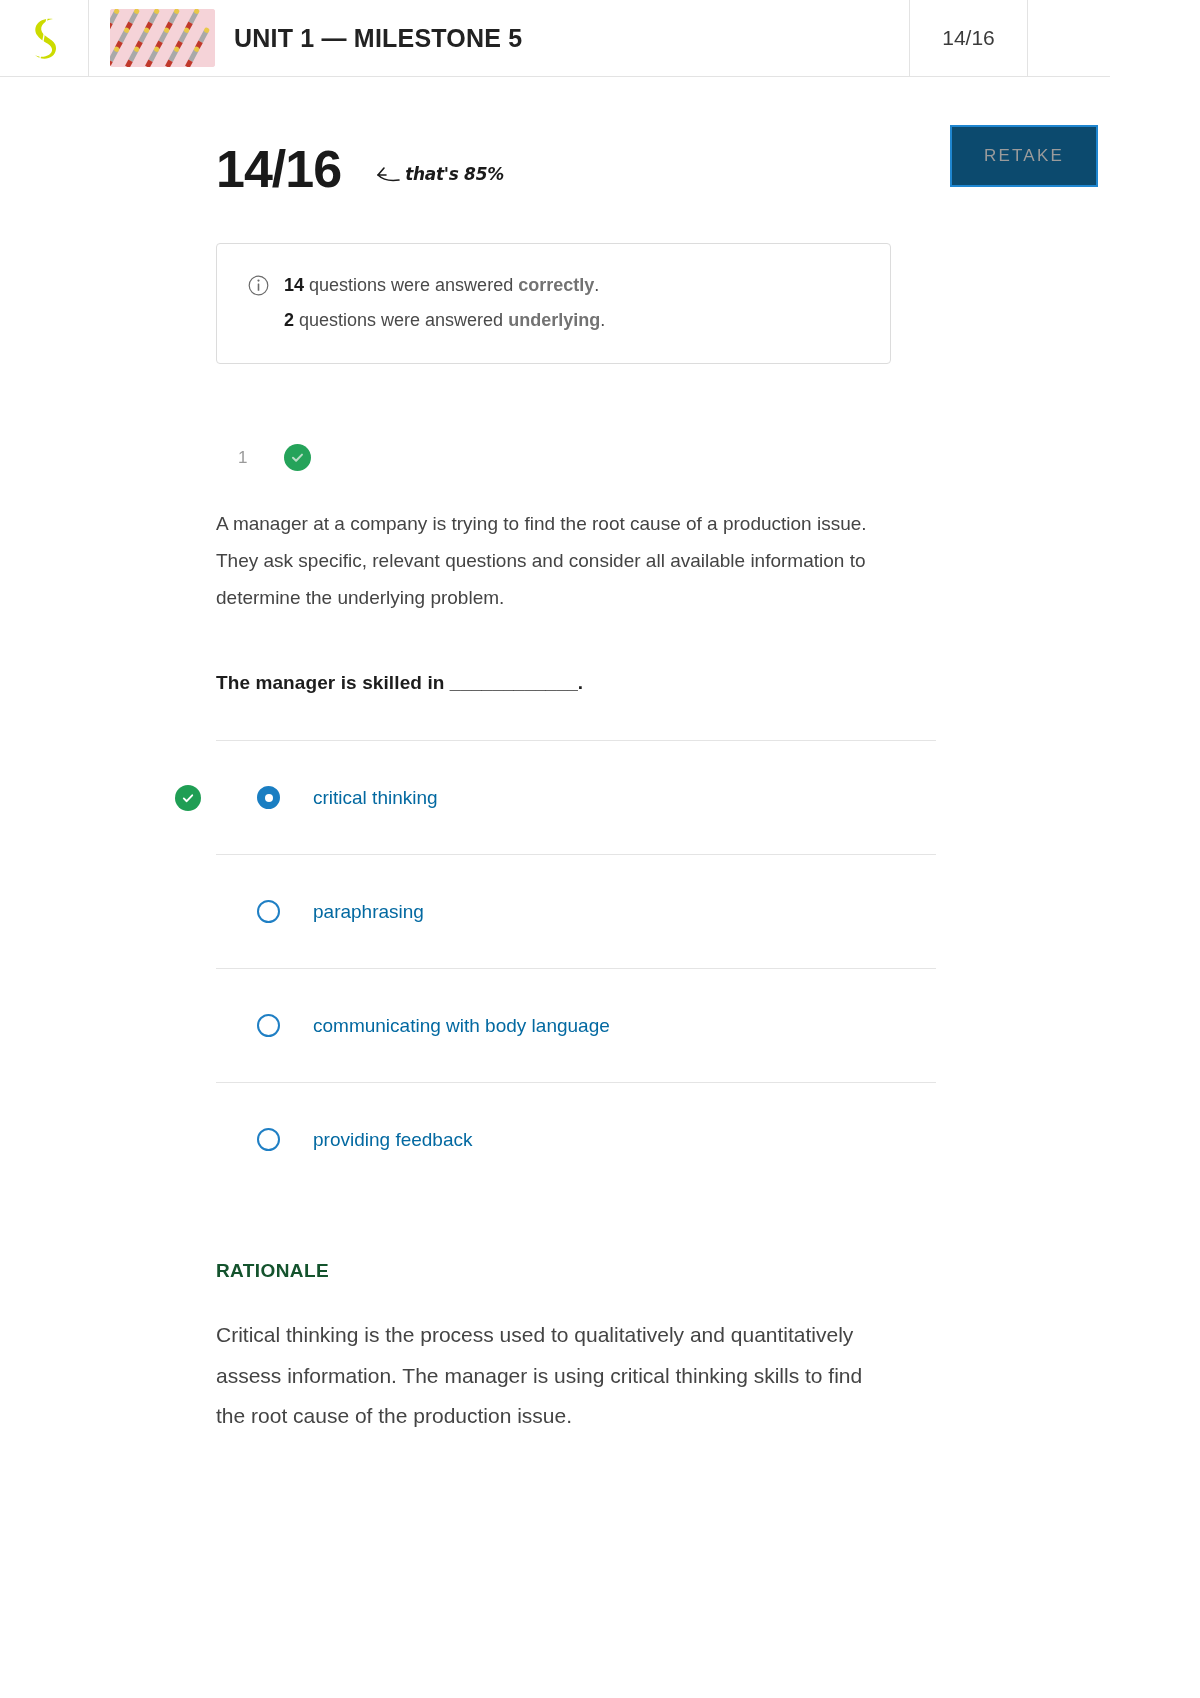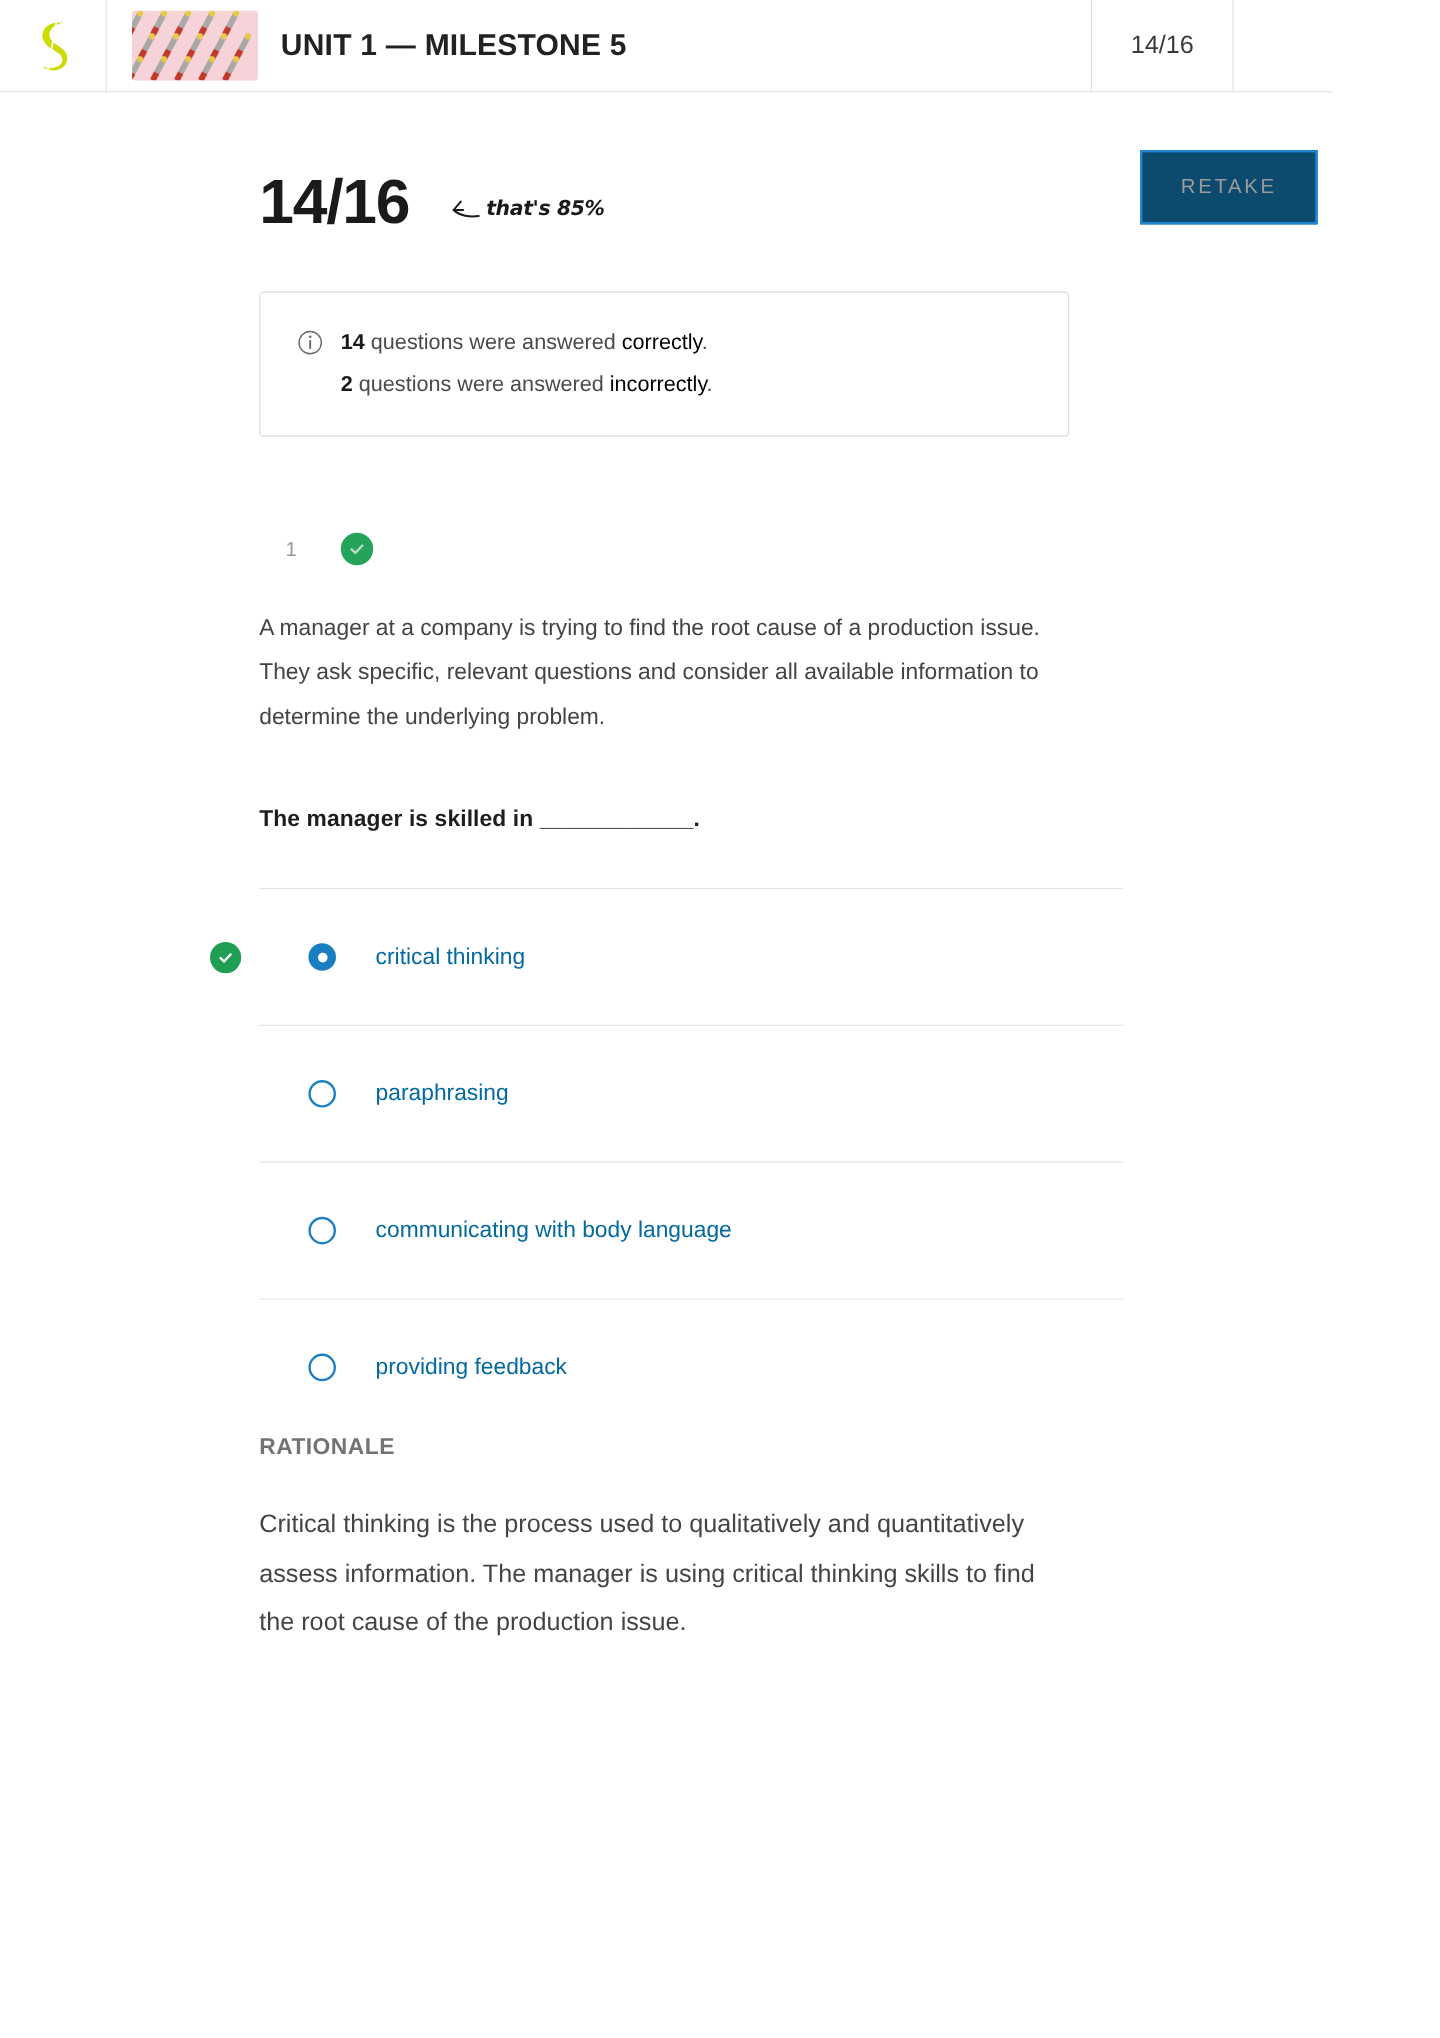--- a/index.html
+++ b/index.html
@@ -135,21 +135,21 @@
     display: flex;
   }
   .info-icon {
     width: 21px;
     height: 21px;
     flex: none;
     margin-top: 3px;
     margin-right: 15px;
   }
   .info-lines { font-size: 18px; line-height: 1.45; color: #4a4a4a; }
-  .info-lines b { color: #000000; font-weight: 400; }
+  .info-lines b { color: #737373; font-weight: 700; }
   .info-lines .num { font-weight: 700; color: #1a1a1a; }
   .info-lines div + div { margin-top: 9px; }
 
   
   .q-head {
     display: flex;
     align-items: center;
     margin-top: 80px;
     padding-left: 22px;
   }
@@ -217,23 +217,24 @@
   }
   .opt-label {
     font-size: 19px;
     color: #0369a1;
     line-height: 1.85;
     max-width: 330px;
   }
 
   
   .rationale-head {
+    margin-top: 64px;
     font-size: 19px;
     font-weight: 700;
-    color: #737373;
+    color: #14532d;
     letter-spacing: 0.4px;
   }
   .rationale-body {
     margin-top: 33px;
     width: 665px;
     font-size: 21px;
     line-height: 1.93;
     color: #444444;
   }
 </style>
@@ -374,21 +375,21 @@
         <circle cx="10.5" cy="10.5" r="9.3" fill="none" stroke="#6b6b6b" stroke-width="1.2"></circle>
         <circle cx="10.5" cy="5.6" r="1.1" fill="#6b6b6b"></circle>
         <rect x="9.7" y="8.4" width="1.6" height="7.4" rx="0.5" fill="#6b6b6b"></rect>
       </svg>
     </span>
     <div class="info-lines">
       <div>
         <span class="num">14</span><span> questions were answered </span><b>correctly</b><span>.</span>
       </div>
       <div>
-        <span class="num">2</span><span> questions were answered </span><b>incorrectly</b><span>.</span>
+        <span class="num">2</span><span> questions were answered </span><b>underlying</b><span>.</span>
       </div>
     </div>
   </div>
 
   <div class="q-head">
     <span class="q-number">1</span>
     <span class="badge-check">
       <svg width="15" height="15" viewBox="0 0 15 15">
         <path d="M3 7.8 L6.1 10.8 L12 4.6" stroke="#b9ddc6" stroke-width="2" fill="none" stroke-linecap="round" stroke-linejoin="round"></path>
       </svg>

